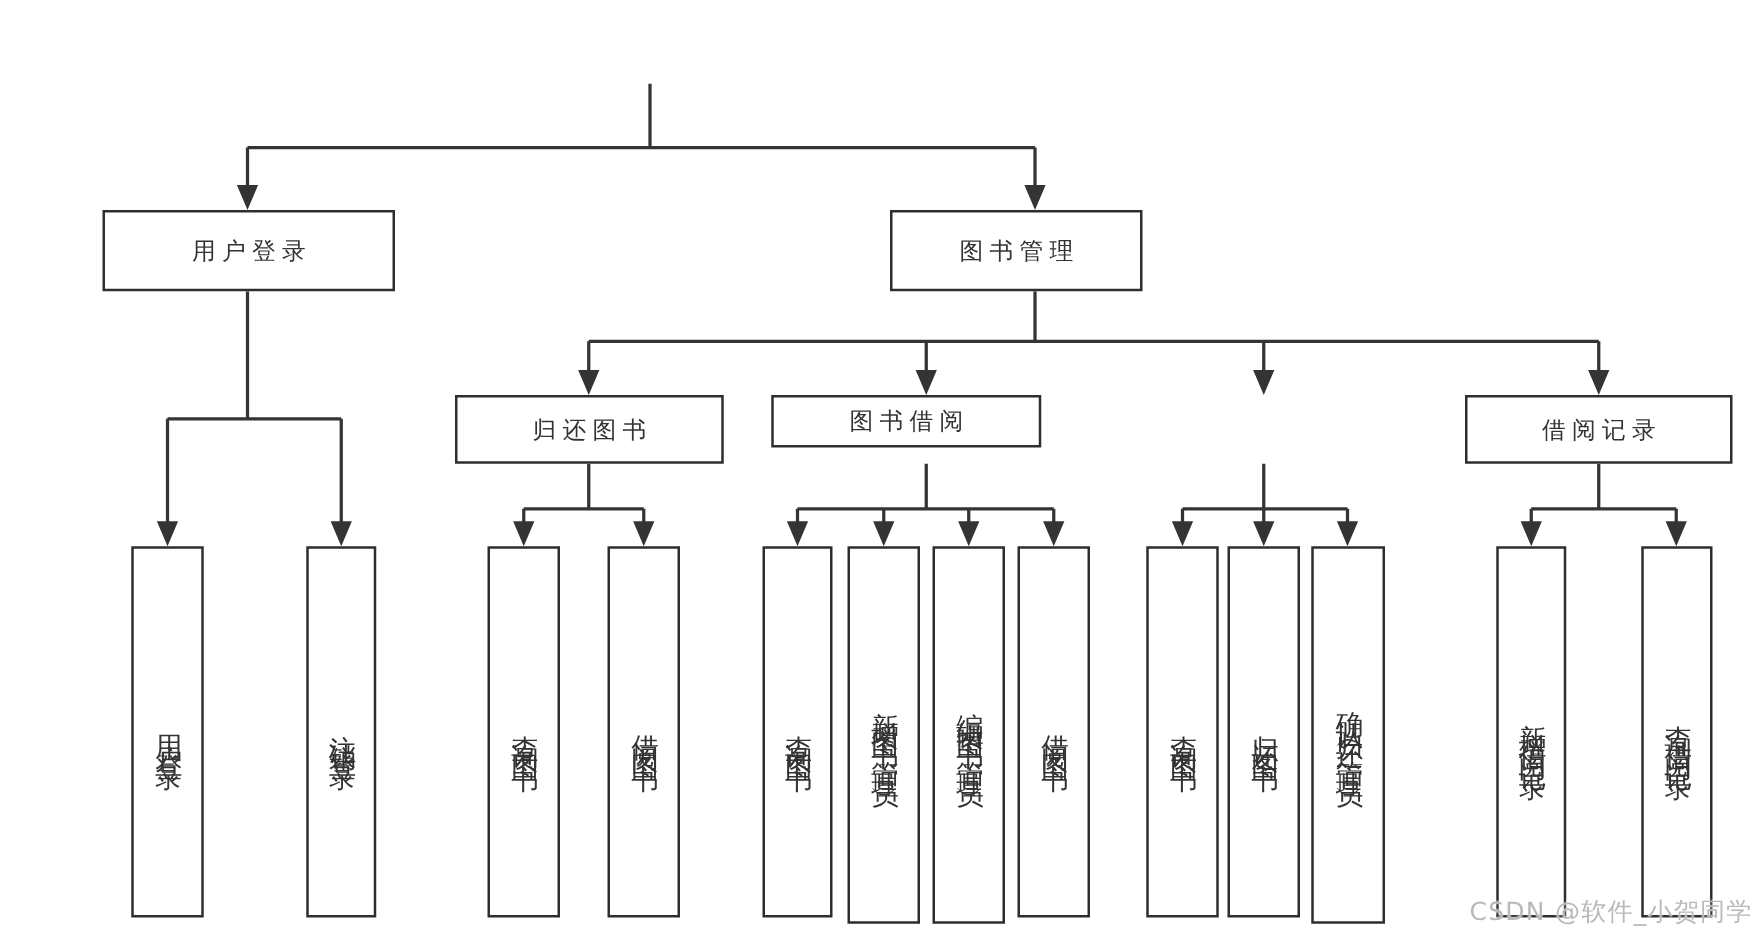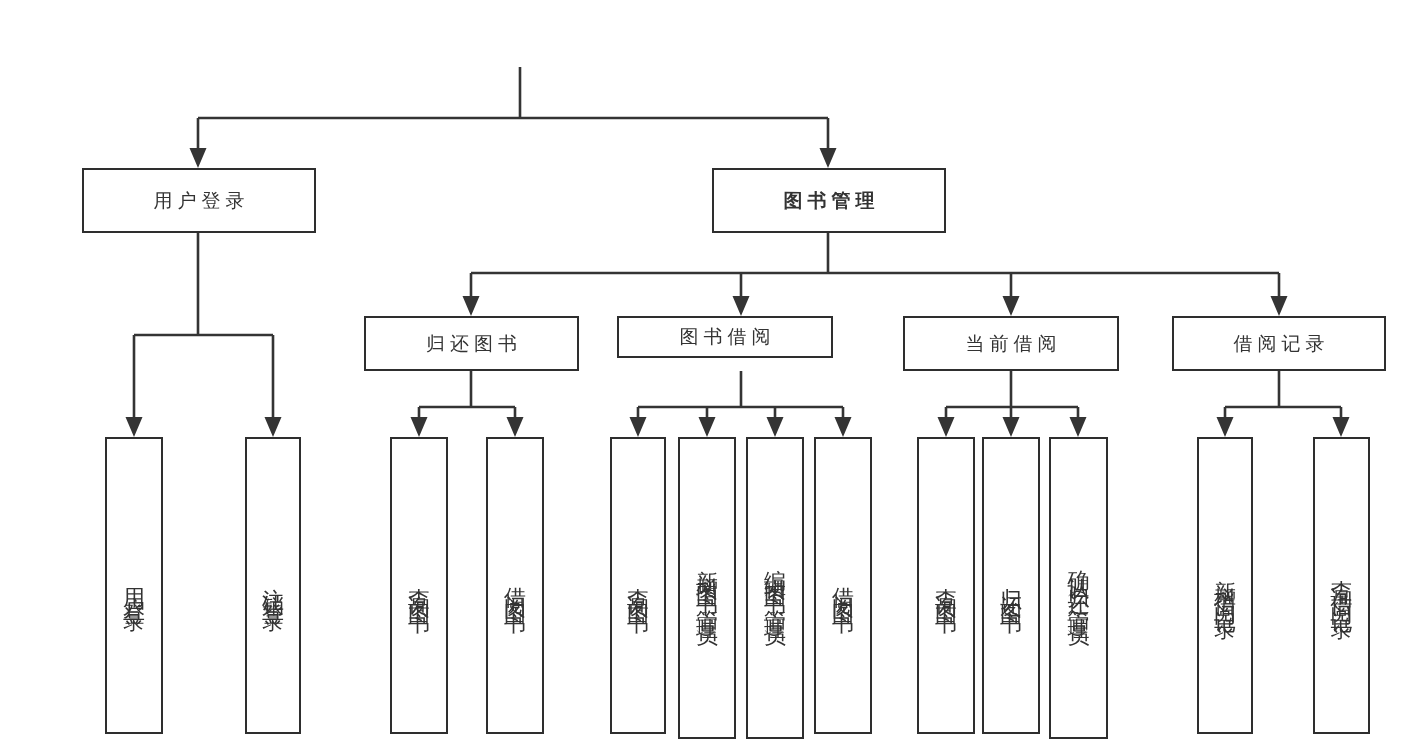--- a/index.html
+++ b/index.html
@@ -75,39 +75,39 @@
       M410.5 417L427.5 417L419 437Z M506.5 417L523.5 417L515 437Z
       M629.5 417L646.5 417L638 437Z M698.5 417L715.5 417L707 437Z
       M766.5 417L783.5 417L775 437Z M834.5 417L851.5 417L843 437Z
       M937.5 417L954.5 417L946 437Z M1002.5 417L1019.5 417L1011 437Z
       M1069.5 417L1086.5 417L1078 437Z
       M1216.5 417L1233.5 417L1225 437Z M1332.5 417L1349.5 417L1341 437Z"></path>
   </svg>
 
 
   <div class="node h-node" style="left:82px;top:168px;width:234px;height:65px;">用户登录</div>
-  <div class="node h-node" style="left:712px;top:168px;width:234px;height:65px;font-weight:bold;">图书管理</div>
+  <div class="node h-node" style="left:712px;top:168px;width:202px;height:65px;">图书管理</div>
 
   <div class="node h-node" style="left:364px;top:316px;width:215px;height:55px;">归还图书</div>
   <div class="node h-node" style="left:617px;top:316px;width:216px;height:42px;">图书借阅</div>
-  <div class="node h-node" style="left:903px;top:316px;width:216px;height:55px;">当前借阅</div>
   <div class="node h-node" style="left:1172px;top:316px;width:214px;height:55px;">借阅记录</div>
 
   <div class="node leaf" style="left:105px;top:437px;width:58px;height:297px;">用户登录</div>
   <div class="node leaf" style="left:245px;top:437px;width:56px;height:297px;">注销登录</div>
 
   <div class="node leaf" style="left:390px;top:437px;width:58px;height:297px;">查询图书</div>
   <div class="node leaf" style="left:486px;top:437px;width:58px;height:297px;">借阅图书</div>
 
   <div class="node leaf" style="left:610px;top:437px;width:56px;height:297px;">查询图书</div>
   <div class="node leaf" style="left:678px;top:437px;width:58px;height:302px;">新增图书（管理员）</div>
   <div class="node leaf" style="left:746px;top:437px;width:58px;height:302px;">编辑图书（管理员）</div>
   <div class="node leaf" style="left:814px;top:437px;width:58px;height:297px;">借阅图书</div>
 
   <div class="node leaf" style="left:917px;top:437px;width:58px;height:297px;">查询图书</div>
   <div class="node leaf" style="left:982px;top:437px;width:58px;height:297px;">归还图书</div>
   <div class="node leaf" style="left:1049px;top:437px;width:59px;height:302px;">确认归还（管理员）</div>
 
   <div class="node leaf" style="left:1197px;top:437px;width:56px;height:297px;">新增借阅记录</div>
   <div class="node leaf" style="left:1313px;top:437px;width:57px;height:297px;">查询借阅记录</div>
 
+  <div class="watermark">CSDN @软件_小贺同学</div>
 
 </div>
 
 </body></html>

